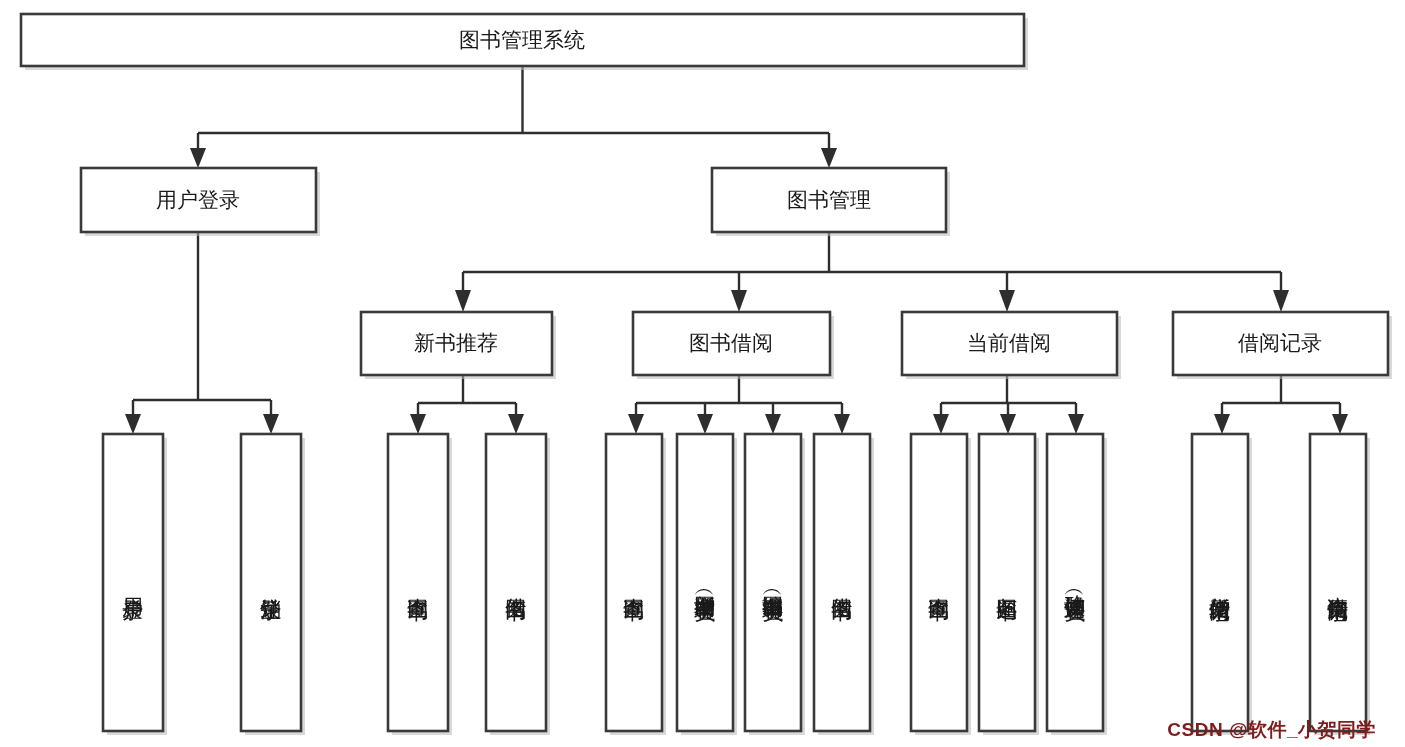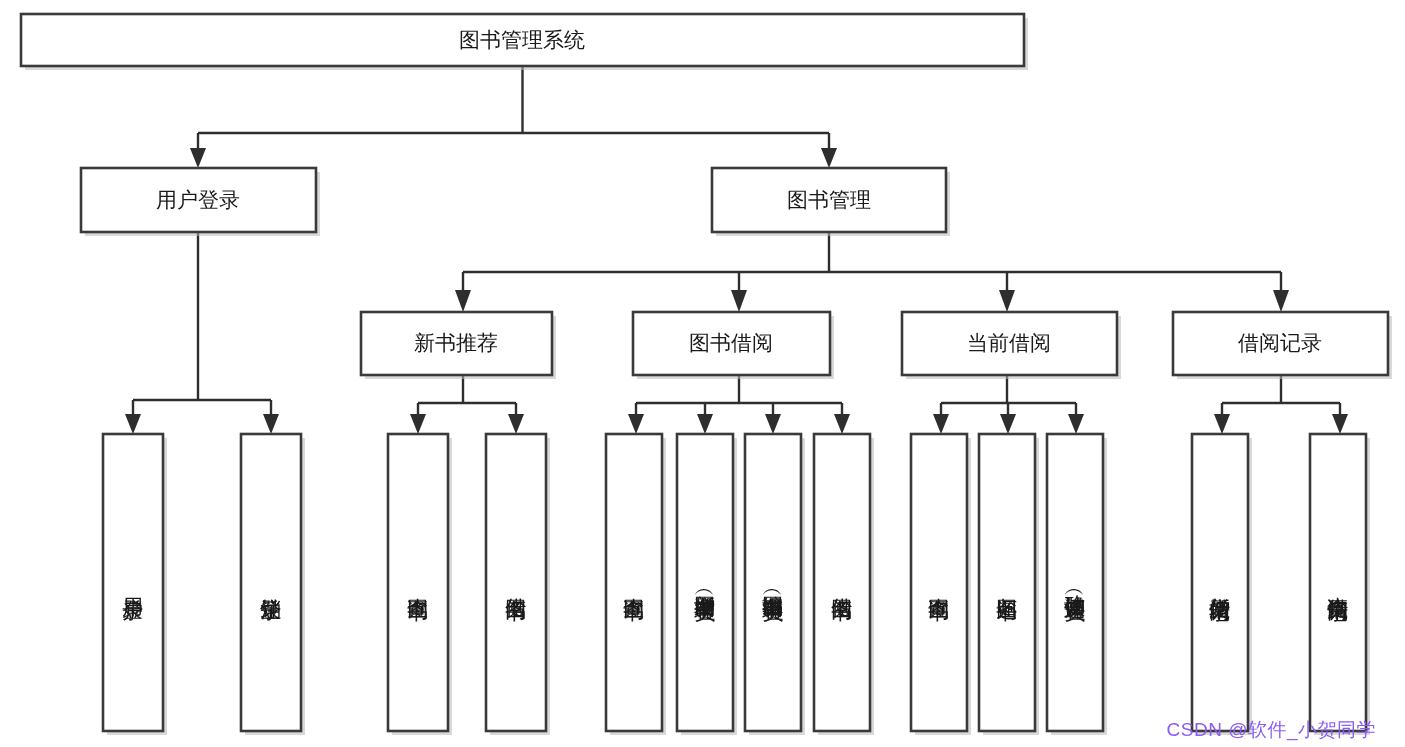--- a/index.html
+++ b/index.html
@@ -66,23 +66,24 @@
     text-align: center;
     white-space: nowrap;
     pointer-events: none;
   }
   #watermark {
     position: absolute;
     right: 8px;
     bottom: 4px;
     font-family: "Liberation Sans", "DejaVu Sans", sans-serif;
     font-size: 19px;
-    color: #8b5cf6;
+    color: #7f1d1d;
     letter-spacing: 0.5px;
     white-space: nowrap;
+    font-weight: bold;
   }
 </style>
 </head>
 <body>
 
 <div id="diagram-root">
 
   <svg id="flow-svg" viewBox="0 0 1405 747" xmlns="http://www.w3.org/2000/svg">
 
     <g>

